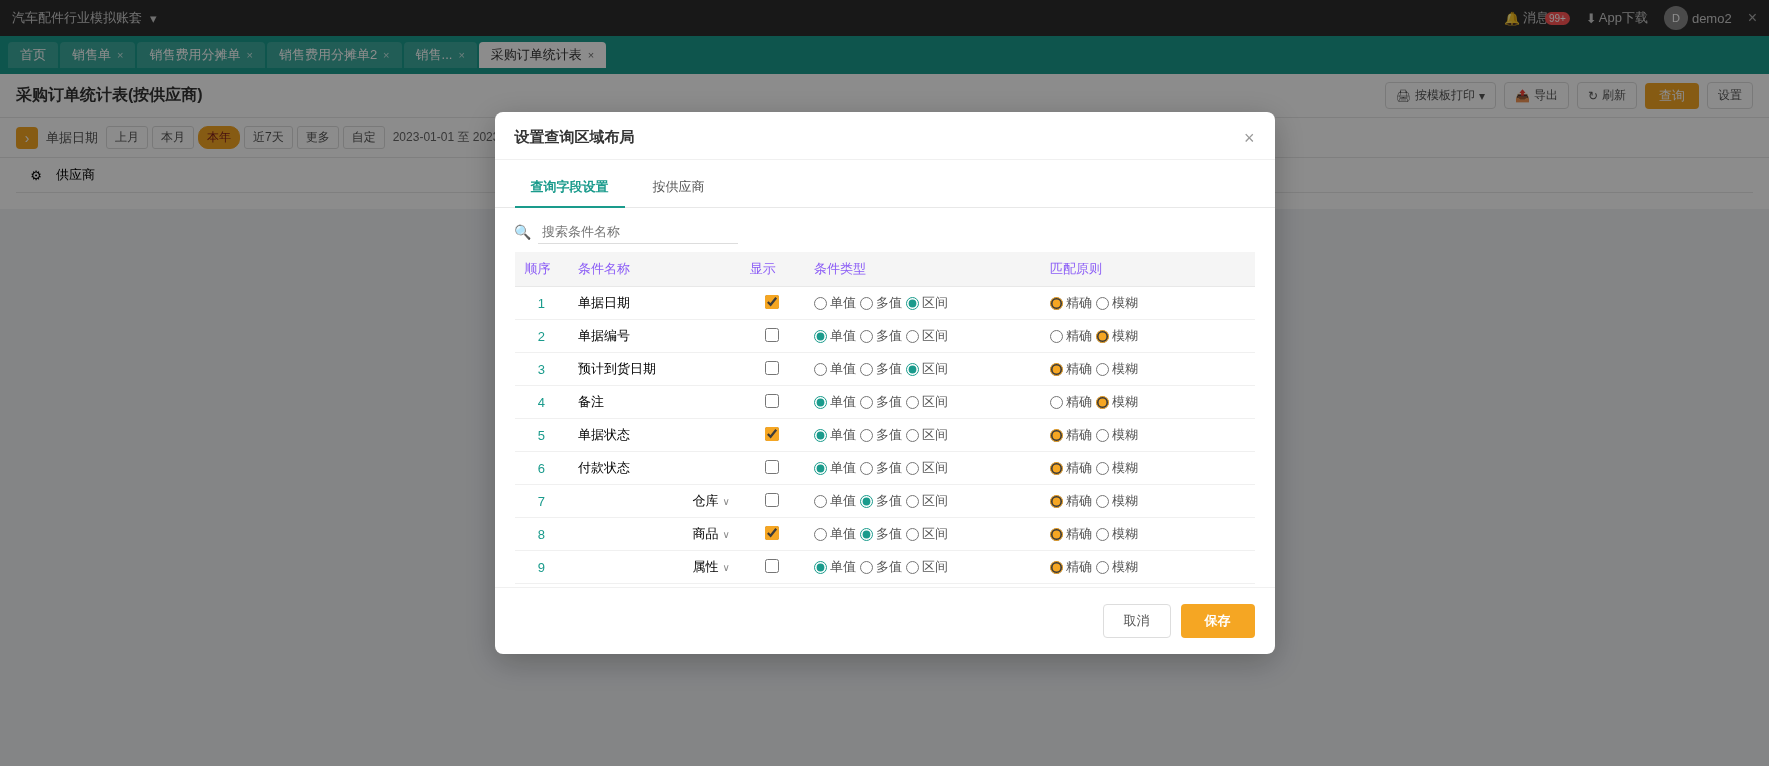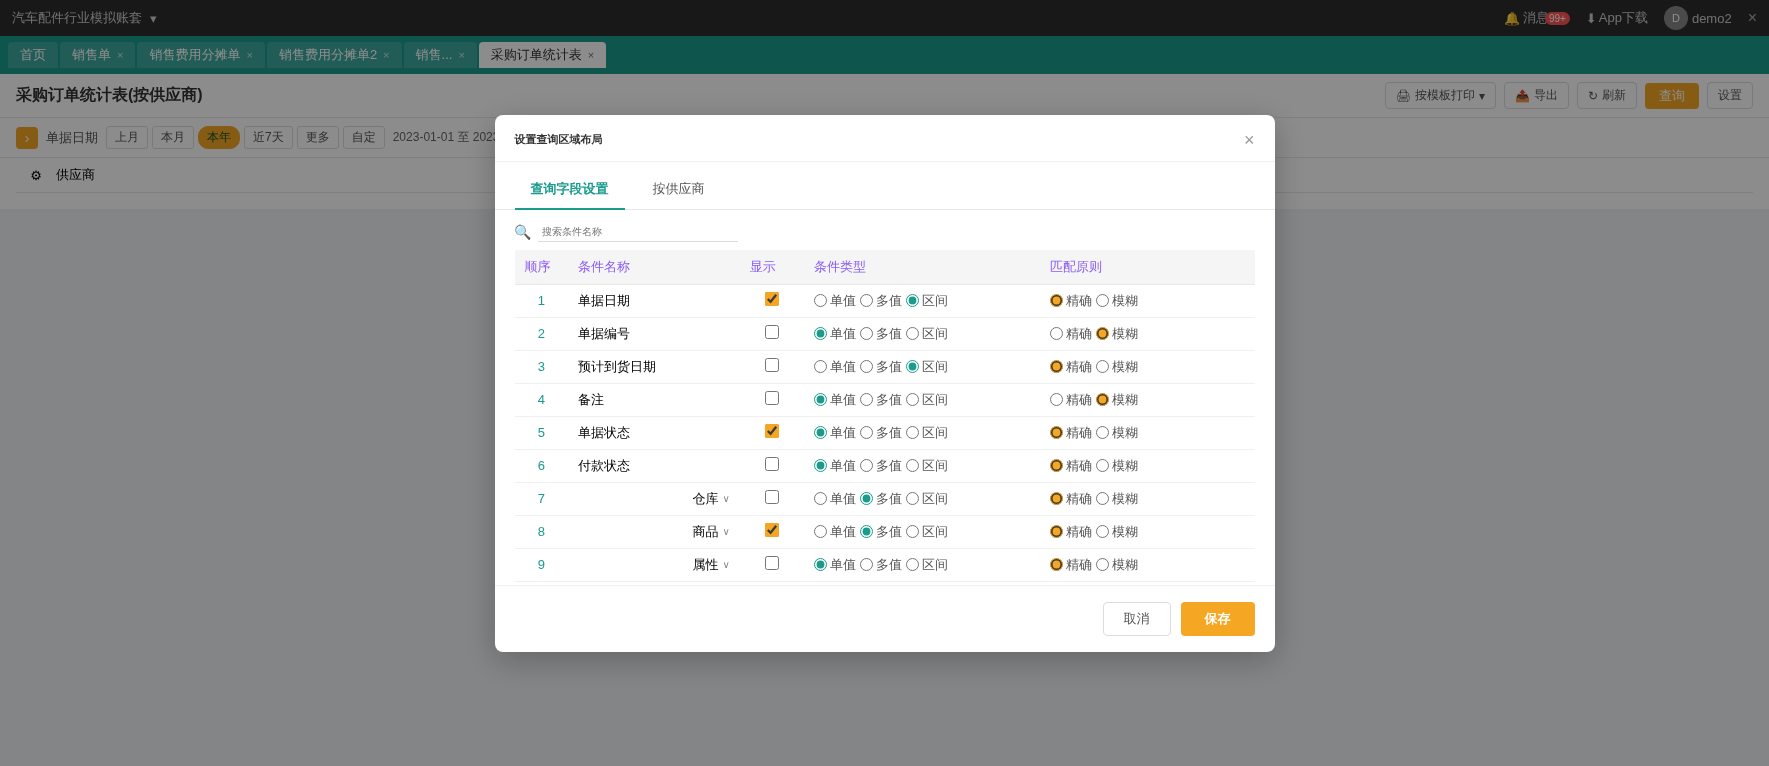--- a/index.html
+++ b/index.html
@@ -81,21 +81,21 @@
     }
     .filter-bar .toggle-btn {
       background: #f5a623; color: #fff; border: none;
       width: 22px; height: 22px; border-radius: 4px; cursor: pointer; font-size: 14px;
     }
     .filter-bar .date-btns { display: flex; gap: 4px; align-items: center; }
     .date-btn {
       padding: 2px 8px; border: 1px solid #ddd; border-radius: 3px;
       background: #fff; cursor: pointer; font-size: 12px; color: #555;
     }
-    .date-btn.active { background: #f5a623; color: #14532d; border-color: #f5a623; border-radius: 10px; }
+    .date-btn.active { background: #f5a623; color: #7f1d1d; border-color: #f5a623; border-radius: 10px; }
     .date-range { font-size: 12px; color: #666; }
 
     
     .table-area {
       background: #fff;
       margin: 0;
       padding: 0 16px 16px;
     }
     .table-header-row {
       display: flex;
@@ -124,21 +124,21 @@
       flex-direction: column;
       box-shadow: 0 8px 32px rgba(0,0,0,0.25);
     }
     .dialog-header {
       display: flex;
       align-items: center;
       justify-content: space-between;
       padding: 16px 20px 12px;
       border-bottom: 1px solid #f0f0f0;
     }
-    .dialog-title { font-size: 11px; font-weight: bold; color: #333; }
+    .dialog-title { font-size: 15px; font-weight: bold; color: #333; }
     .dialog-close {
       background: none; border: none; font-size: 18px; cursor: pointer;
       color: #999; line-height: 1;
     }
 
     
     .dialog-tabs {
       display: flex;
       gap: 12px;
       padding: 12px 20px 0;
@@ -387,21 +387,21 @@
       <div class="dialog-tab active">
         <span>查询字段设置</span>
       </div>
       <div class="dialog-tab">
         <span>按供应商</span>
       </div>
     </div>
 
     <div class="dialog-search">
       <span class="search-icon">🔍</span>
-      <input type="text" style="border-top: none; border-right: none; border-left: none; border-image: initial; border-bottom: 1px solid rgb(221, 221, 221); outline: none; font-size: 10px; padding: 4px; width: 200px; color: rgb(153, 153, 153);" placeholder="搜索条件名称">
+      <input type="text" style="border-top: none; border-right: none; border-left: none; border-image: initial; border-bottom: 1px solid rgb(221, 221, 221); outline: none; font-size: 13px; padding: 4px; width: 200px; color: rgb(153, 153, 153);" placeholder="搜索条件名称">
     </div>
 
     <div style="padding: 8px 20px 0;">
       <table class="cond-table">
         <thead>
           <tr>
             <th class="col-order">顺序</th>
             <th class="col-name">条件名称</th>
             <th class="col-show">显示</th>
             <th class="col-type">条件类型</th>

